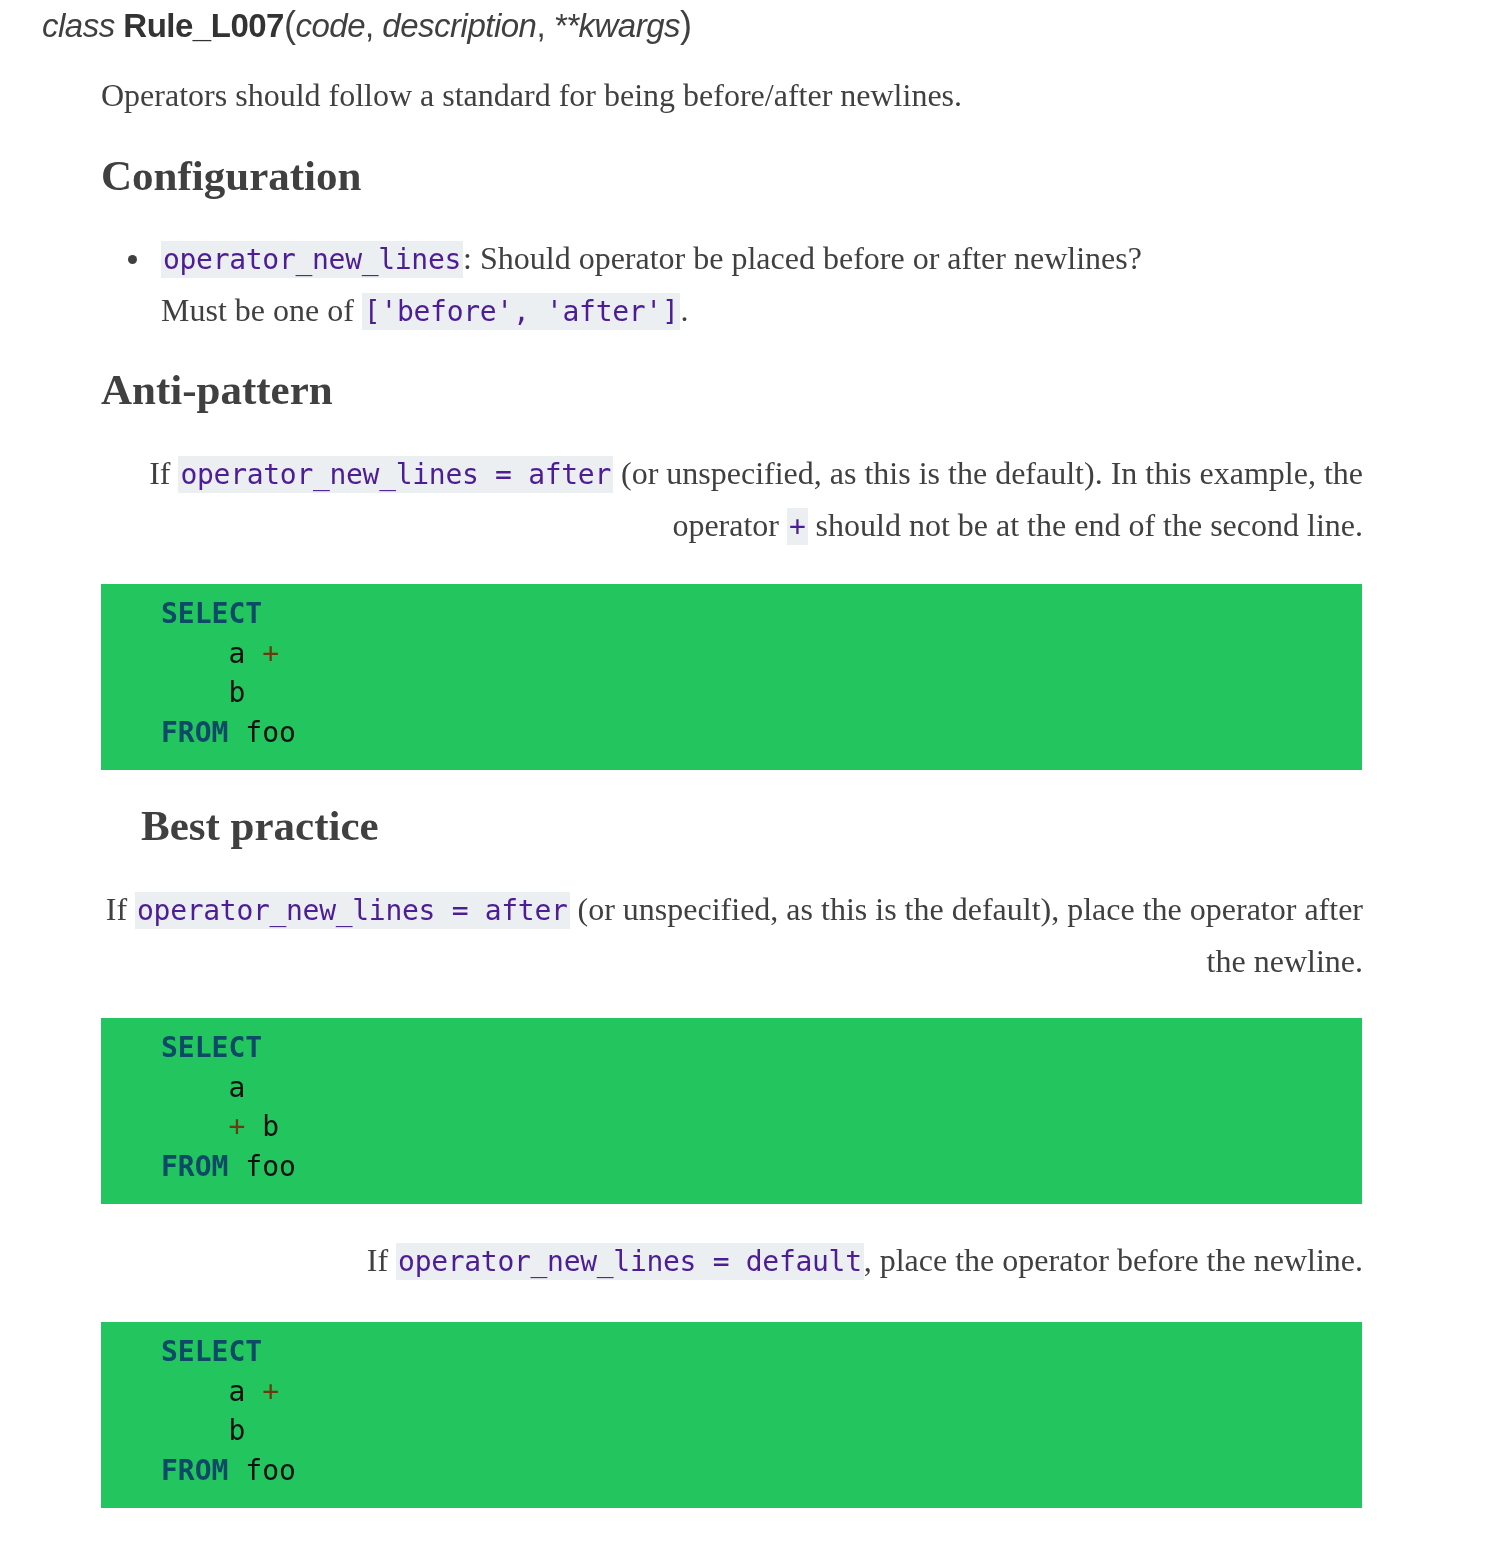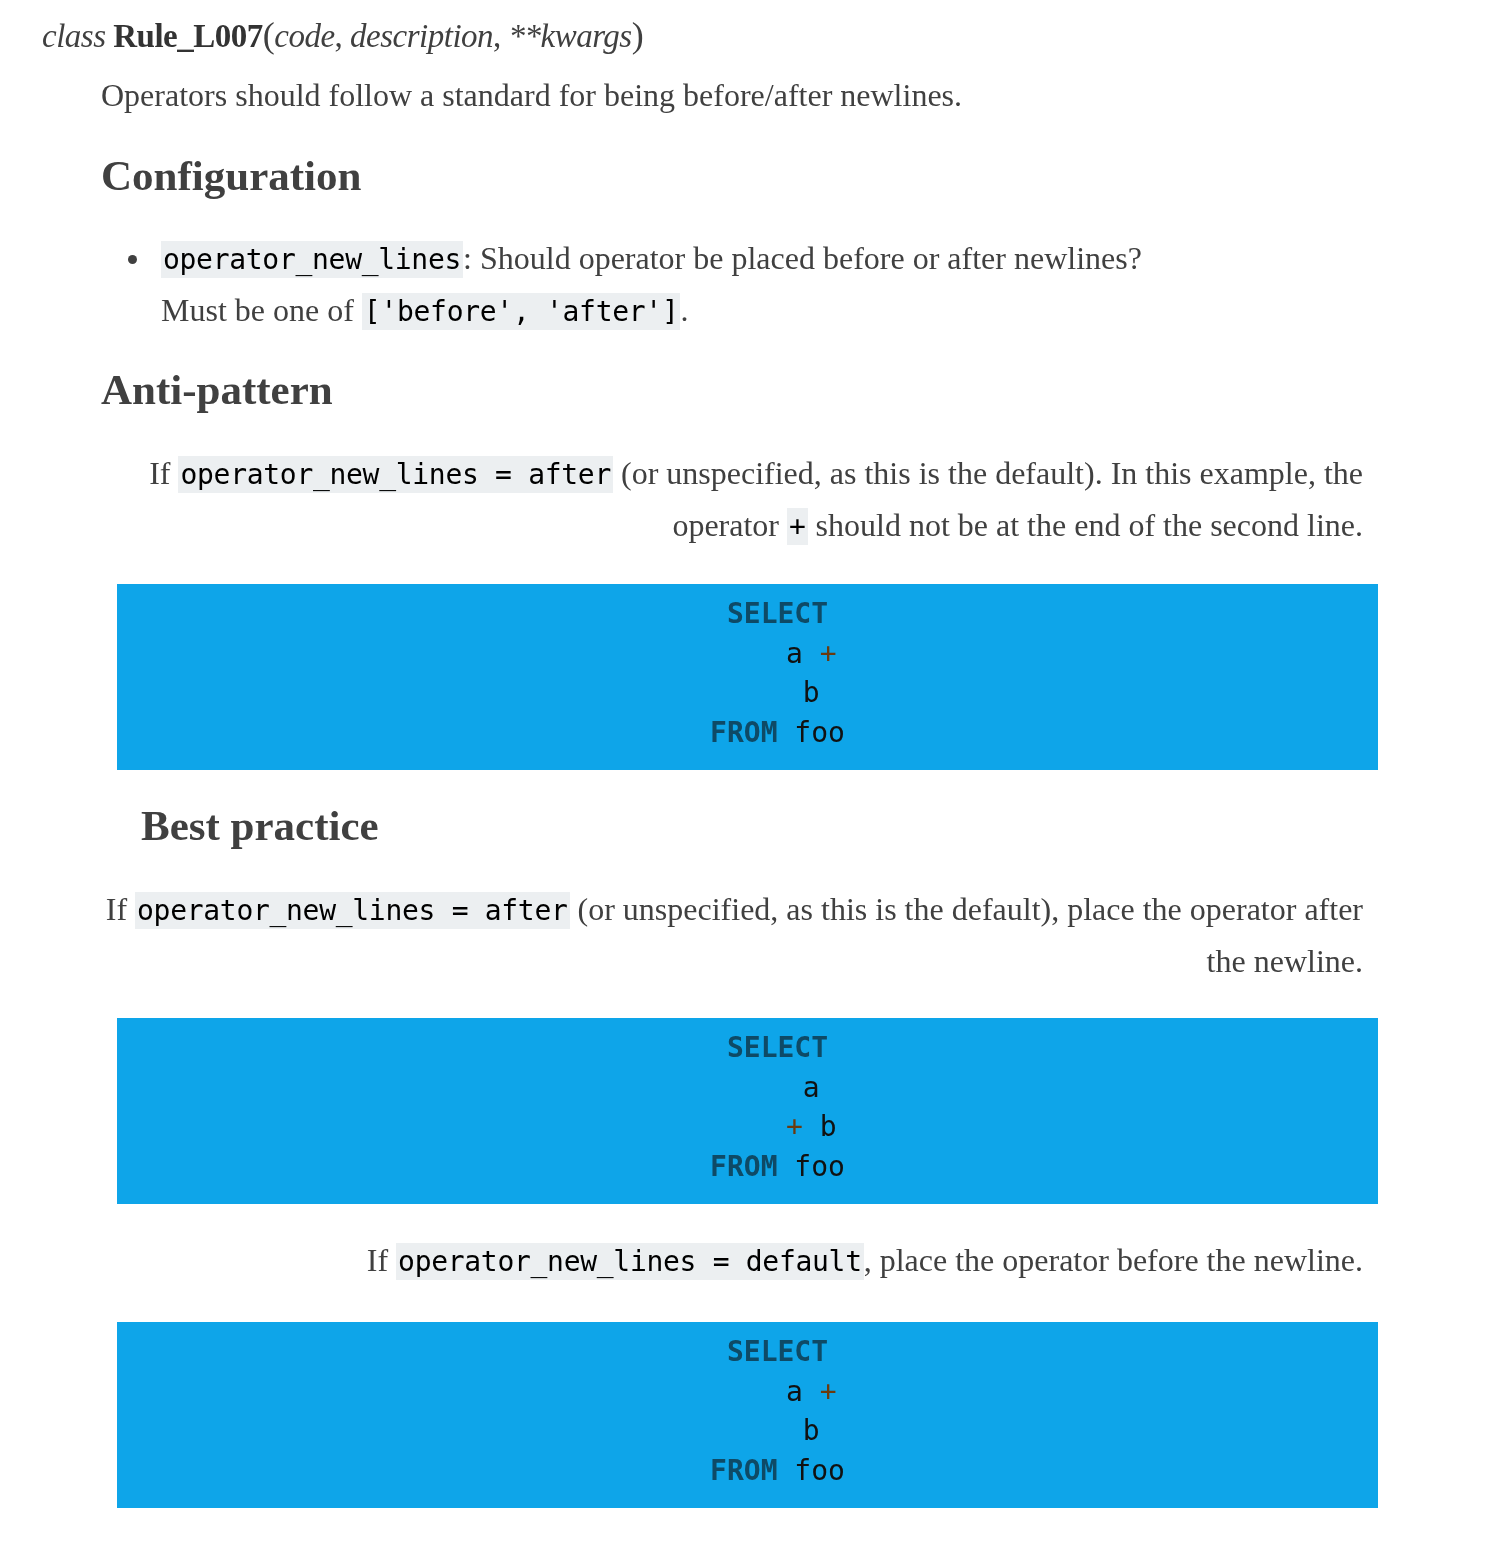--- a/index.html
+++ b/index.html
@@ -1,20 +1,20 @@
 <!DOCTYPE html>
 <html><head>
   <meta charset="utf-8">
   <style>
     html, body { margin: 0; padding: 0; background: #ffffff; }
     body { width: 1504px; height: 1554px; position: relative; overflow: hidden; }
 
     .sig {
-      position: absolute; left: 42px; top: 10px;
-      font-family: Liberation Serif, serif;
+      position: absolute; left: 42px; top: 0;
+      font-family: Liberation Sans, sans-serif;
       font-size: 33px; color: #404040; letter-spacing: -0.5px;
       line-height: 50px; white-space: nowrap;
     }
     .sig .kw { font-style: italic; color: #404040; }
     .sig .name { font-weight: bold; color: #333; }
     .sig .param { font-style: italic; }
     .sig .paren { font-size: 36px; }
 
     .content {
       position: absolute; left: 101px; top: 70px; width: 1262px;
@@ -23,36 +23,36 @@
     }
     .content p { margin: 0; }
     .desc { position: absolute; top: 0; left: 0; white-space: nowrap; }
     h3 {
       margin: 0; position: absolute; left: 0;
       font-family: "Liberation Serif", serif; font-weight: bold;
       font-size: 43px; color: #404040; white-space: nowrap;
     }
     code.inl {
       font-family: "DejaVu Sans Mono", monospace; font-size: 28px;
-      background: #eceff1; color: #000000; padding: 2px 2px;
+      background: #eceff1; color: #4c1d95; padding: 2px 2px;
       letter-spacing: -0.3px;
     }
     .bullet-list { position: absolute; left: 0; top: 163px; margin: 0; padding: 0; list-style: none; width: 1262px; }
     .bullet-list li { position: relative; padding-left: 60px; }
     .bullet-list li .dot {
       position: absolute; left: 27px; top: 22px; width: 9px; height: 9px;
       border-radius: 50%; background: #404040;
     }
     .para { position: absolute; left: 0; width: 1262px; text-align: right; }
 
     .codeblock {
-      position: absolute; left: 16px; width: 1261px;
-      background: #0ea5e9;
+      position: absolute; left: 0; width: 1261px;
+      background: #22c55e;
       font-family: "DejaVu Sans Mono", monospace; font-size: 28px;
-      color: #111; line-height: 39.5px; text-align: center;
+      color: #111; line-height: 39.5px;
     }
     .codeblock pre { margin: 0; padding: 10px 0 0 60px; font: inherit; white-space: pre; }
     .k { color: #0e4a66; font-weight: bold; }
     .o { color: #6b3a0e; }
   </style>
 </head>
 <body>
 
 <div class="sig">
   <span class="kw">class</span>

